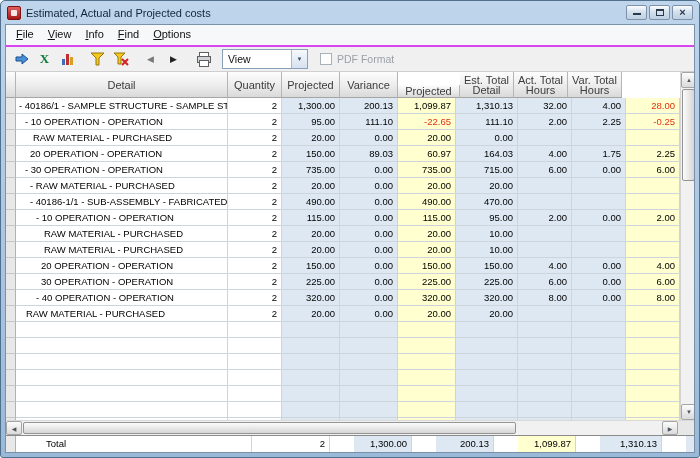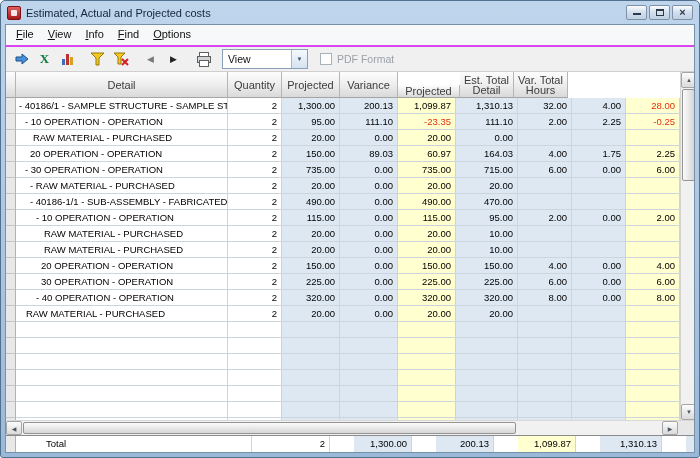--- a/index.html
+++ b/index.html
@@ -166,20 +166,21 @@
       <div class="top-section">
         <div class="left-main">
           <div class="grid-header">
               <div class="hcell sel-col"></div>
               <div class="hcell" style="width: 212px;">Detail</div>
               <div class="hcell" style="width: 54px;">Quantity</div>
               <div class="hcell" style="width: 58px;">Projected</div>
               <div class="hcell" style="width: 58px;">Variance</div>
               <div class="hcell" style="width: 62px; margin-top: 13px;">Projected</div>
               <div class="hcell" style="width: 54px;">Est. Total Detail</div>
+              <div class="hcell" style="width: 54px;">Act. Total Hours</div>
               <div class="hcell" style="width: 54px;">Var. Total Hours</div>
             </div>
           <div class="grid-rows">
               <div class="grid-row">
                 <div class="cell sel-col"></div>
                 <div class="cell bg-white al-left" style="width: 212px; padding-left: 3px;">- 40186/1 - SAMPLE STRUCTURE - SAMPLE STRUCTURE</div>
                 <div class="cell bg-white al-right" style="width: 54px;">2</div>
                 <div class="cell bg-blue al-right" style="width: 58px;">1,300.00</div>
                 <div class="cell bg-blue al-right" style="width: 58px;">200.13</div>
                 <div class="cell bg-yellow al-right" style="width: 58px;">1,099.87</div>
@@ -187,21 +188,21 @@
                 <div class="cell bg-blue al-right" style="width: 54px;">32.00</div>
                 <div class="cell bg-blue al-right" style="width: 54px;">4.00</div>
                 <div class="cell bg-yellow al-right red" style="width: 54px;">28.00</div>
               </div>
               <div class="grid-row">
                 <div class="cell sel-col"></div>
                 <div class="cell bg-white al-left" style="width: 212px; padding-left: 9px;">- 10 OPERATION - OPERATION</div>
                 <div class="cell bg-white al-right" style="width: 54px;">2</div>
                 <div class="cell bg-blue al-right" style="width: 58px;">95.00</div>
                 <div class="cell bg-blue al-right" style="width: 58px;">111.10</div>
-                <div class="cell bg-yellow al-right red" style="width: 58px;">-23.35</div>
+                <div class="cell bg-yellow al-right red" style="width: 58px;">-22.65</div>
                 <div class="cell bg-blue al-right" style="width: 62px;">111.10</div>
                 <div class="cell bg-blue al-right" style="width: 54px;">2.00</div>
                 <div class="cell bg-blue al-right" style="width: 54px;">2.25</div>
                 <div class="cell bg-yellow al-right red" style="width: 54px;">-0.25</div>
               </div>
               <div class="grid-row">
                 <div class="cell sel-col"></div>
                 <div class="cell bg-white al-left" style="width: 212px; padding-left: 17px;">RAW MATERIAL - PURCHASED</div>
                 <div class="cell bg-white al-right" style="width: 54px;">2</div>
                 <div class="cell bg-blue al-right" style="width: 58px;">20.00</div>

